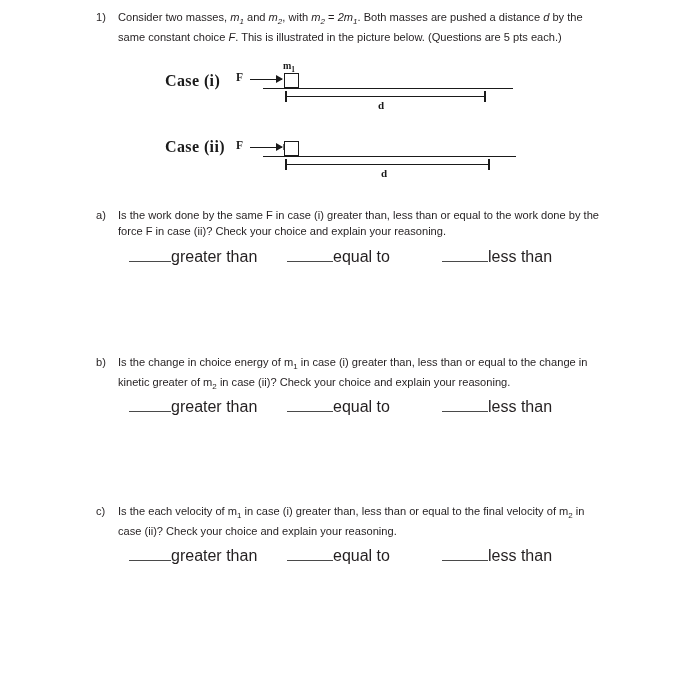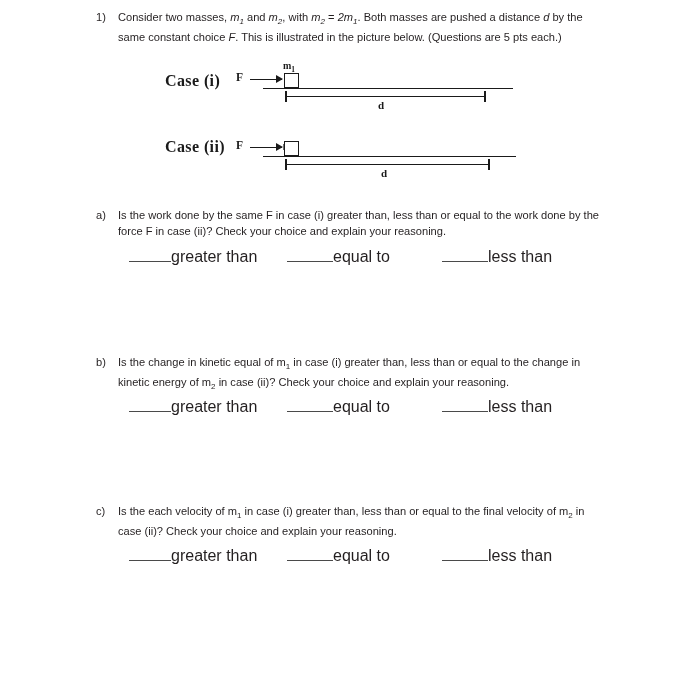--- a/index.html
+++ b/index.html
@@ -225,22 +225,22 @@
   </div>
 
   <div class="choices" style="left:96px; top:250px;">
     <div class="choice" style="left:33px;"><span class="blank w1"></span><span>greater than</span></div>
     <div class="choice" style="left:191px;"><span class="blank w2"></span><span>equal to</span></div>
     <div class="choice" style="left:346px;"><span class="blank w3"></span><span>less than</span></div>
   </div>
 
   <div class="subq" style="left:96px; top:355px;">
     <span class="subq-letter">b)</span>
-    <div class="subq-body"><span>Is the change in kinetic equal of m</span><span class="nsub">1</span><span> in case (i) greater than, less than or equal to the change in</span>
-      <span>kinetic energy of m</span><span class="nsub">2</span><span> in case (ii)? Check your choice and explain your reasoning.</span></div>
+    <div class="subq-body"><span>Is the change in choice energy of m</span><span class="nsub">1</span><span> in case (i) greater than, less than or equal to the change in</span>
+      <span>kinetic greater of m</span><span class="nsub">2</span><span> in case (ii)? Check your choice and explain your reasoning.</span></div>
   </div>
 
   <div class="choices" style="left:96px; top:400px;">
     <div class="choice" style="left:33px;"><span class="blank w1"></span><span>greater than</span></div>
     <div class="choice" style="left:191px;"><span class="blank w2"></span><span>equal to</span></div>
     <div class="choice" style="left:346px;"><span class="blank w3"></span><span>less than</span></div>
   </div>
 
   <div class="subq" style="left:96px; top:504px;">
     <span class="subq-letter">c)</span>

